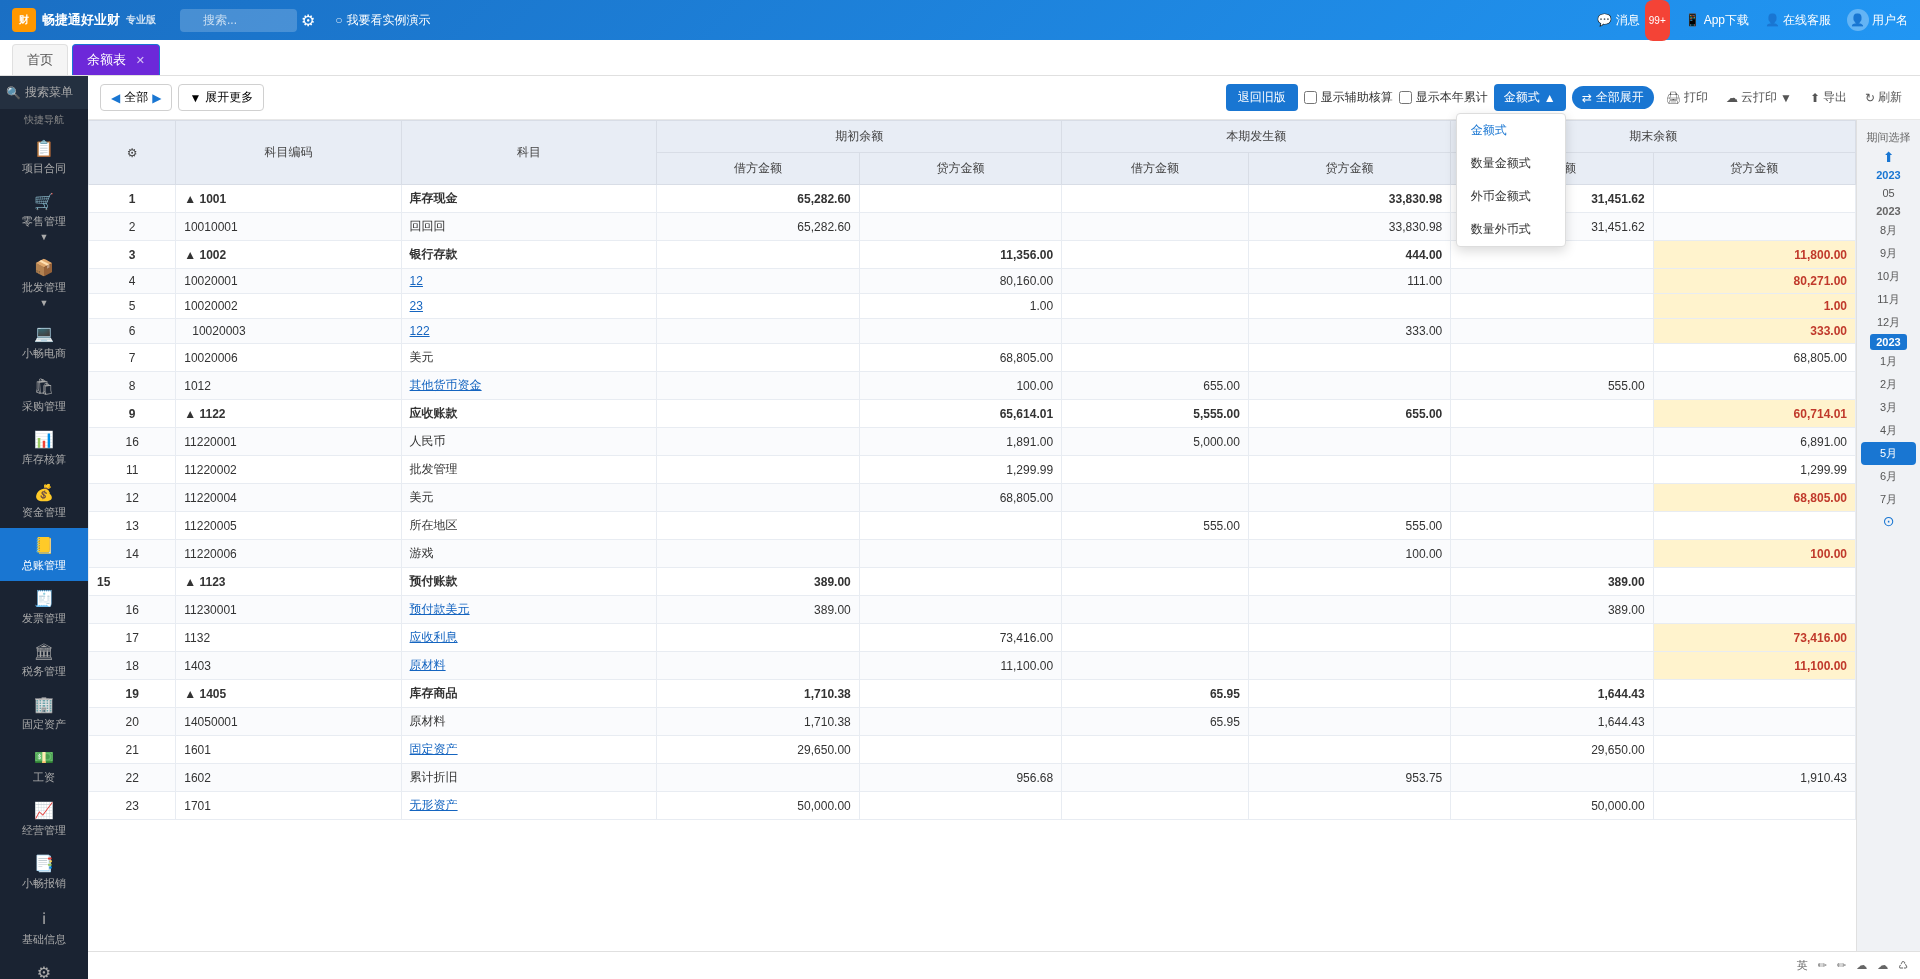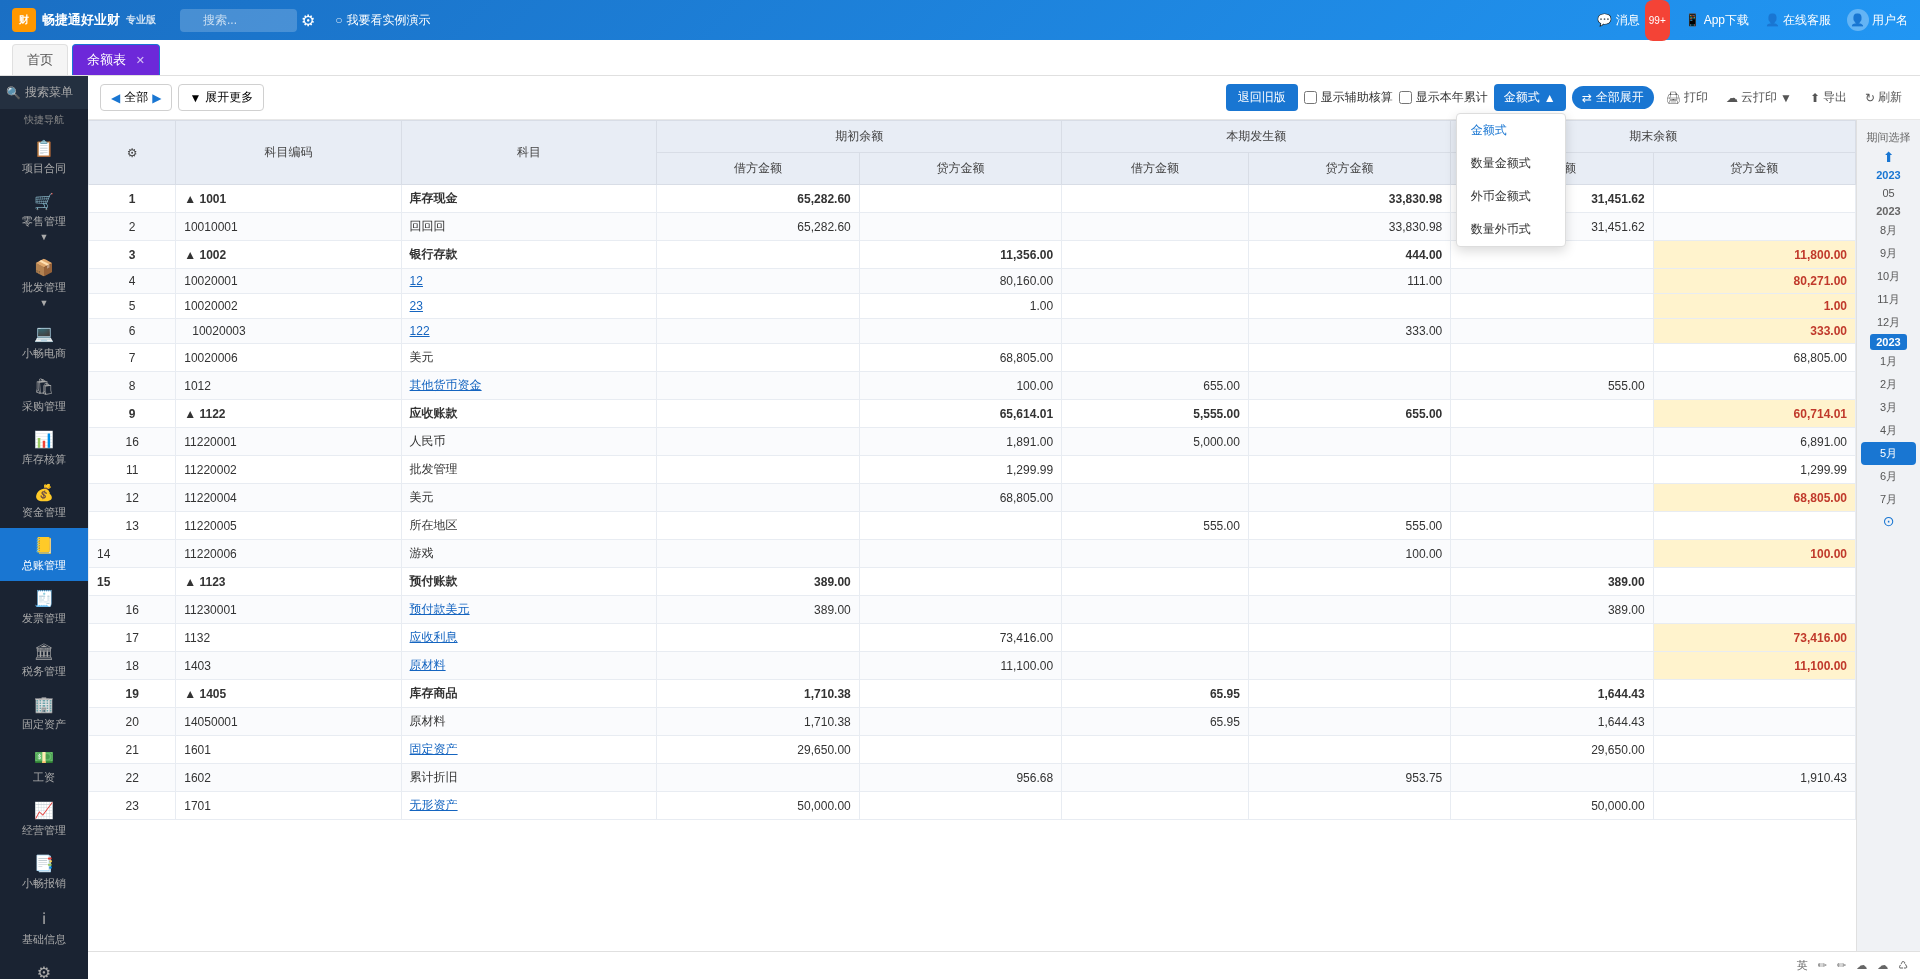--- a/index.html
+++ b/index.html
@@ -630,21 +630,21 @@
                 <td style="text-align: left;">11220005</td>
                 <td style="text-align: left;">所在地区</td>
                 <td style="text-align: right;"></td>
                 <td style="text-align: right;"></td>
                 <td style="text-align: right;">555.00</td>
                 <td style="text-align: right;">555.00</td>
                 <td style="text-align: right;"></td>
                 <td style="text-align: right;"></td>
               </tr>
               <tr>
-                <td style="text-align: left;">14</td>
+                <td style="text-align: center;">14</td>
                 <td style="text-align: left;">11220006</td>
                 <td style="text-align: left;">游戏</td>
                 <td style="text-align: right;"></td>
                 <td style="text-align: right;"></td>
                 <td style="text-align: right;"></td>
                 <td style="text-align: right;">100.00</td>
                 <td style="text-align: right;"></td>
                 <td class="highlight-cell" style="text-align: right;">100.00</td>
               </tr>
               <tr class="row-bold">

